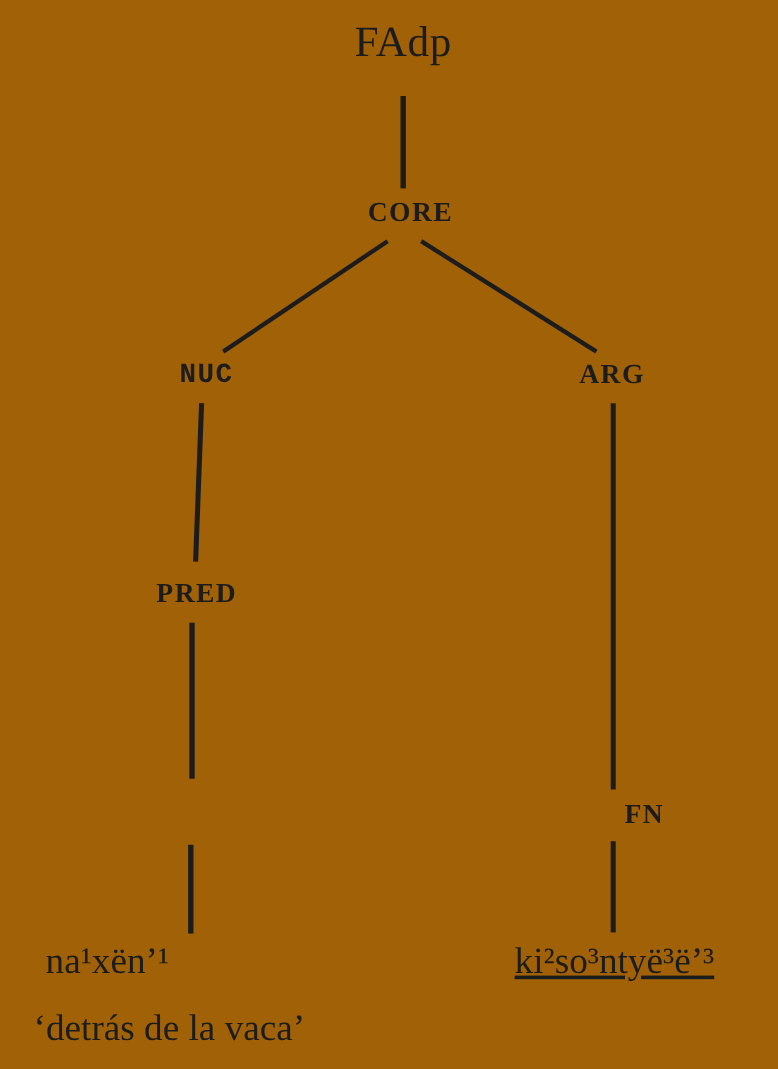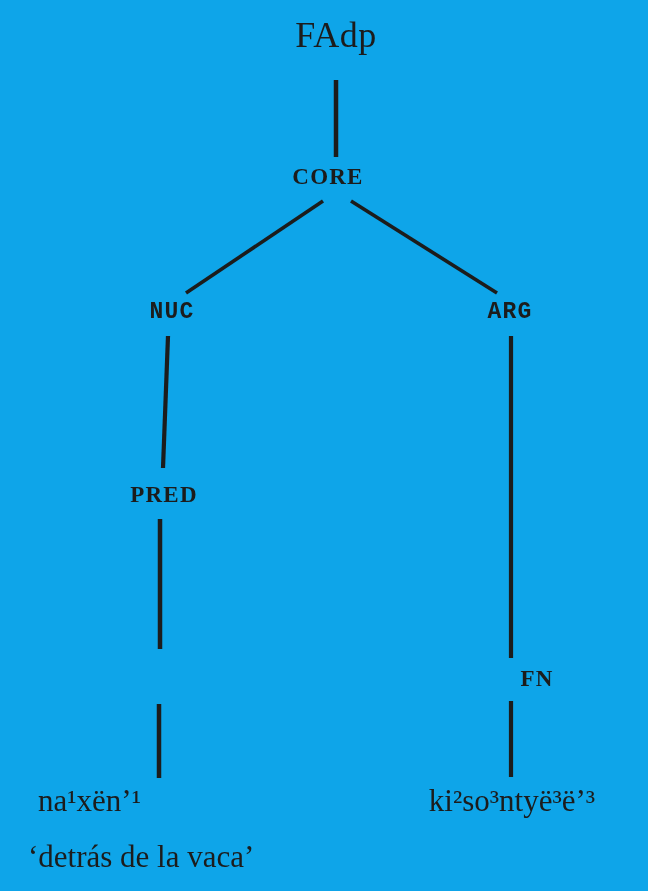--- a/index.html
+++ b/index.html
@@ -4,21 +4,21 @@
 <style>
   html, body {
     margin: 0;
     padding: 0;
     background: #ffffff;
   }
   .canvas {
     position: relative;
     width: 648px;
     height: 891px;
-    background: #0ea5e9;
+    background: #a16207;
     font-family: "Liberation Serif", "DejaVu Serif", serif;
     color: #1c1c1c;
     overflow: hidden;
   }
   svg.edges {
     position: absolute;
     left: 0;
     top: 0;
     width: 648px;
     height: 891px;
@@ -61,30 +61,30 @@
     <line x1="351" y1="201" x2="497" y2="293" stroke="#1c1c1c" stroke-width="3.6"></line>
     <line x1="168" y1="336" x2="163" y2="468" stroke="#1c1c1c" stroke-width="4.2"></line>
     <line x1="160" y1="519" x2="160" y2="649" stroke="#1c1c1c" stroke-width="4.5"></line>
     <line x1="159" y1="704" x2="159" y2="778" stroke="#1c1c1c" stroke-width="4.5"></line>
     <line x1="511" y1="336" x2="511" y2="658" stroke="#1c1c1c" stroke-width="4.2"></line>
     <line x1="511" y1="701" x2="511" y2="777" stroke="#1c1c1c" stroke-width="4.2"></line>
   </svg>
 
   <div class="node big" style="left:336px; top:14px;">FAdp</div>
 
-  <div class="node caps" style="left:328px; top:164px;">CORE</div>
+  <div class="node caps" style="left:342px; top:164px;">CORE</div>
 
   <div class="node caps" style="left:172px; top:299px;font-family:Liberation Mono, monospace;">NUC</div>
 
-  <div class="node caps" style="left:510px; top:299px;font-family:Liberation Mono, monospace;">ARG</div>
+  <div class="node caps" style="left:510px; top:299px;">ARG</div>
 
   <div class="node caps" style="left:164px; top:482px;">PRED</div>
 
 
   <div class="node caps" style="left:512px; top:666px;margin-left:25px;">FN</div>
 
   <div class="terminal" style="left:38px; top:783px;">na¹xën’¹</div>
 
   <div class="terminal" style="left:28px; top:839px;">‘detrás de la vaca’</div>
 
-  <div class="terminal centered" style="left:512px; top:783px;">ki²so³ntyë³ë’³</div>
+  <div class="terminal centered" style="left:512px; top:783px;text-decoration:underline;">ki²so³ntyë³ë’³</div>
 
 </div>
 
 </body></html>

